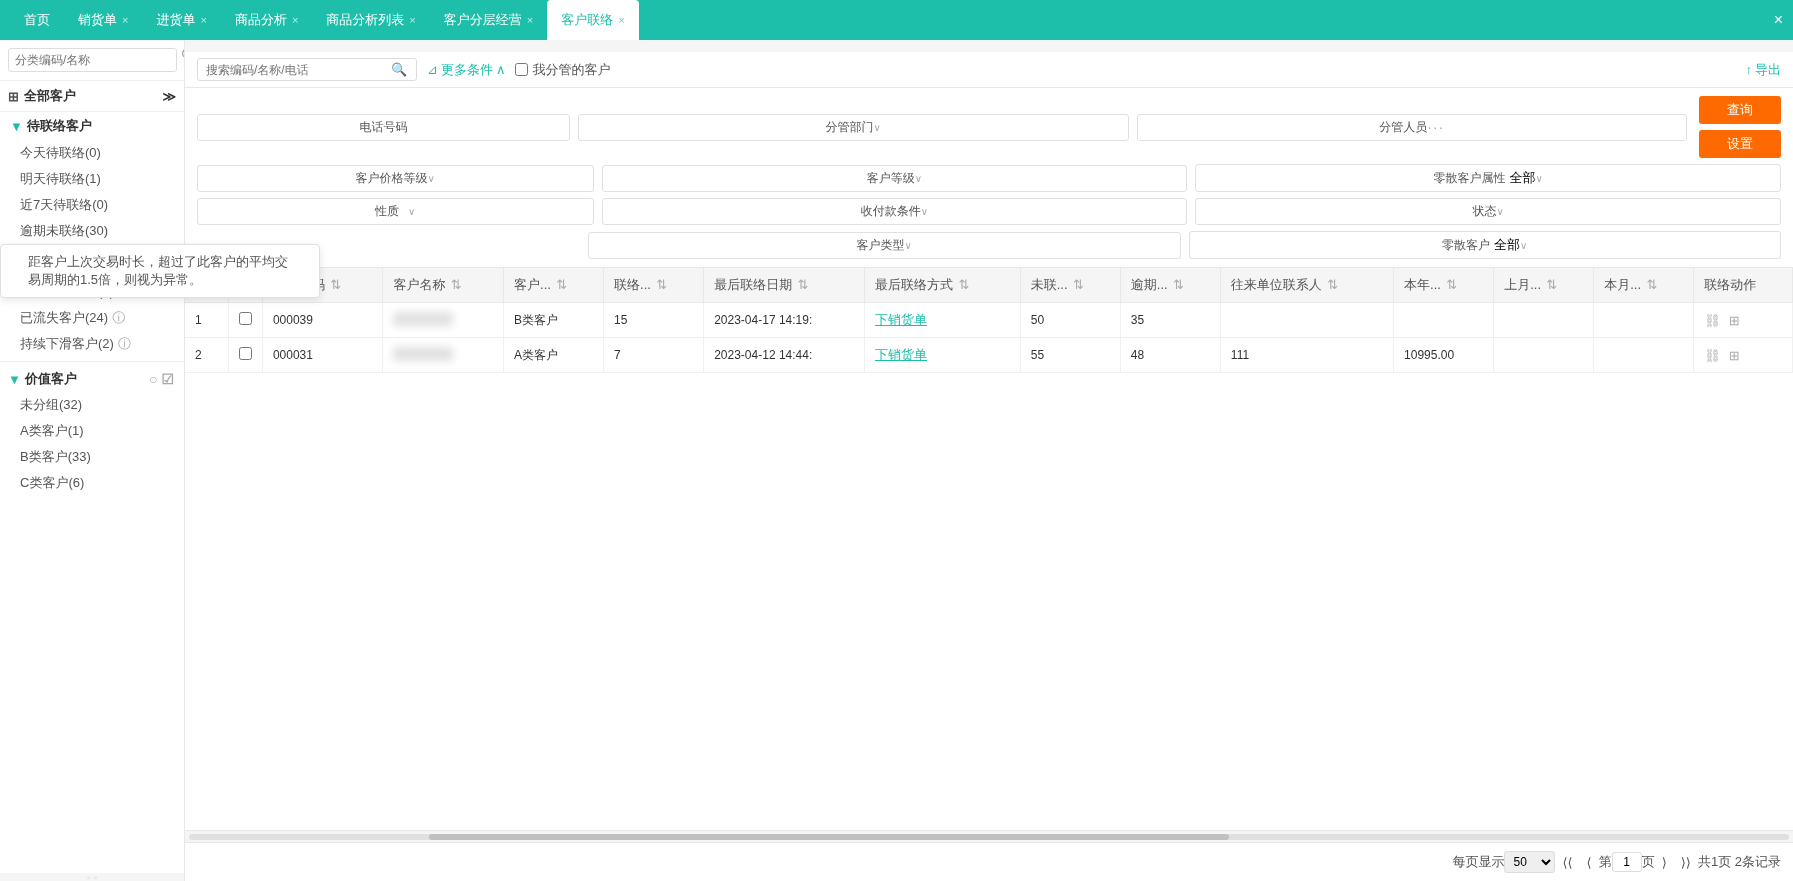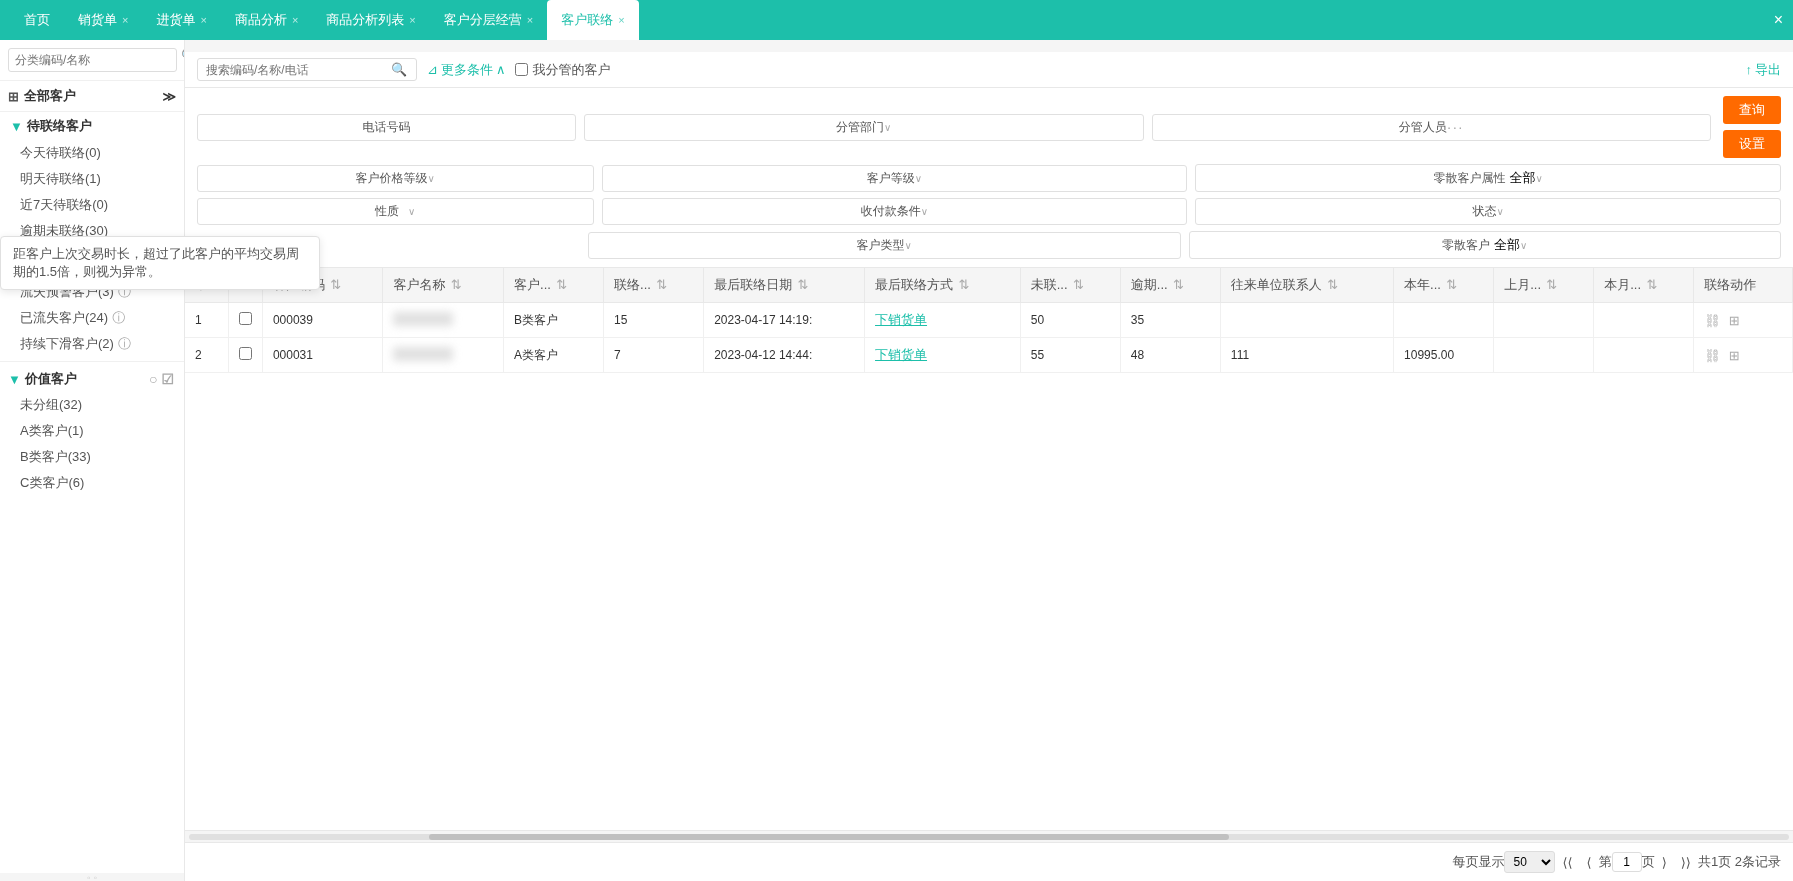--- a/index.html
+++ b/index.html
@@ -133,21 +133,21 @@
       display: flex; align-items: center; flex: 1;
       border: 1px solid #e0e0e0; border-radius: 3px;
       padding: 4px 8px; background: white; cursor: pointer;
       justify-content: center; min-width: 0;
     }
     .filter-field-label { color: #555; font-size: 12px; white-space: nowrap; }
     .filter-field-arrow { color: #aaa; font-size: 10px; }
 
     .query-btn {
       background: #ff6a00; color: white; border: none;
-      padding: 5px 16px; border-radius: 3px; cursor: pointer;
+      padding: 5px 28px; border-radius: 3px; cursor: pointer;
       font-size: 13px;
     }
     .settings-btn {
       background: #ff6a00; color: white; border: none;
       padding: 5px 16px; border-radius: 3px; cursor: pointer;
       font-size: 13px; margin-top: 4px;
     }
 
     .filter-dots { color: #999; cursor: pointer; font-size: 16px; letter-spacing: 2px; }
 
@@ -205,23 +205,23 @@
       flex: 1; height: 6px; background: #e0e0e0; border-radius: 3px;
       position: relative;
     }
     .scrollbar-thumb {
       position: absolute; left: 15%; width: 50%; height: 100%;
       background: #c0c0c0; border-radius: 3px;
     }
 
     
     .tooltip-box {
-      position: absolute; top: 236px; left: 0; 
+      position: absolute; top: 244px; left: 0; 
       background: white; border: 1px solid #e0e0e0;
-      border-radius: 4px; padding: 8px 12px;
+      border-radius: 4px; padding: 8px 27px;
       font-size: 12px; color: #555; z-index: 100;
       box-shadow: 0 2px 8px rgba(0,0,0,0.1);
       max-width: 320px;
     }
 
     
     .blurred {
       filter: blur(4px); background: #e0e0e0;
       border-radius: 3px; display: inline-block;
       width: 60px; height: 14px;

